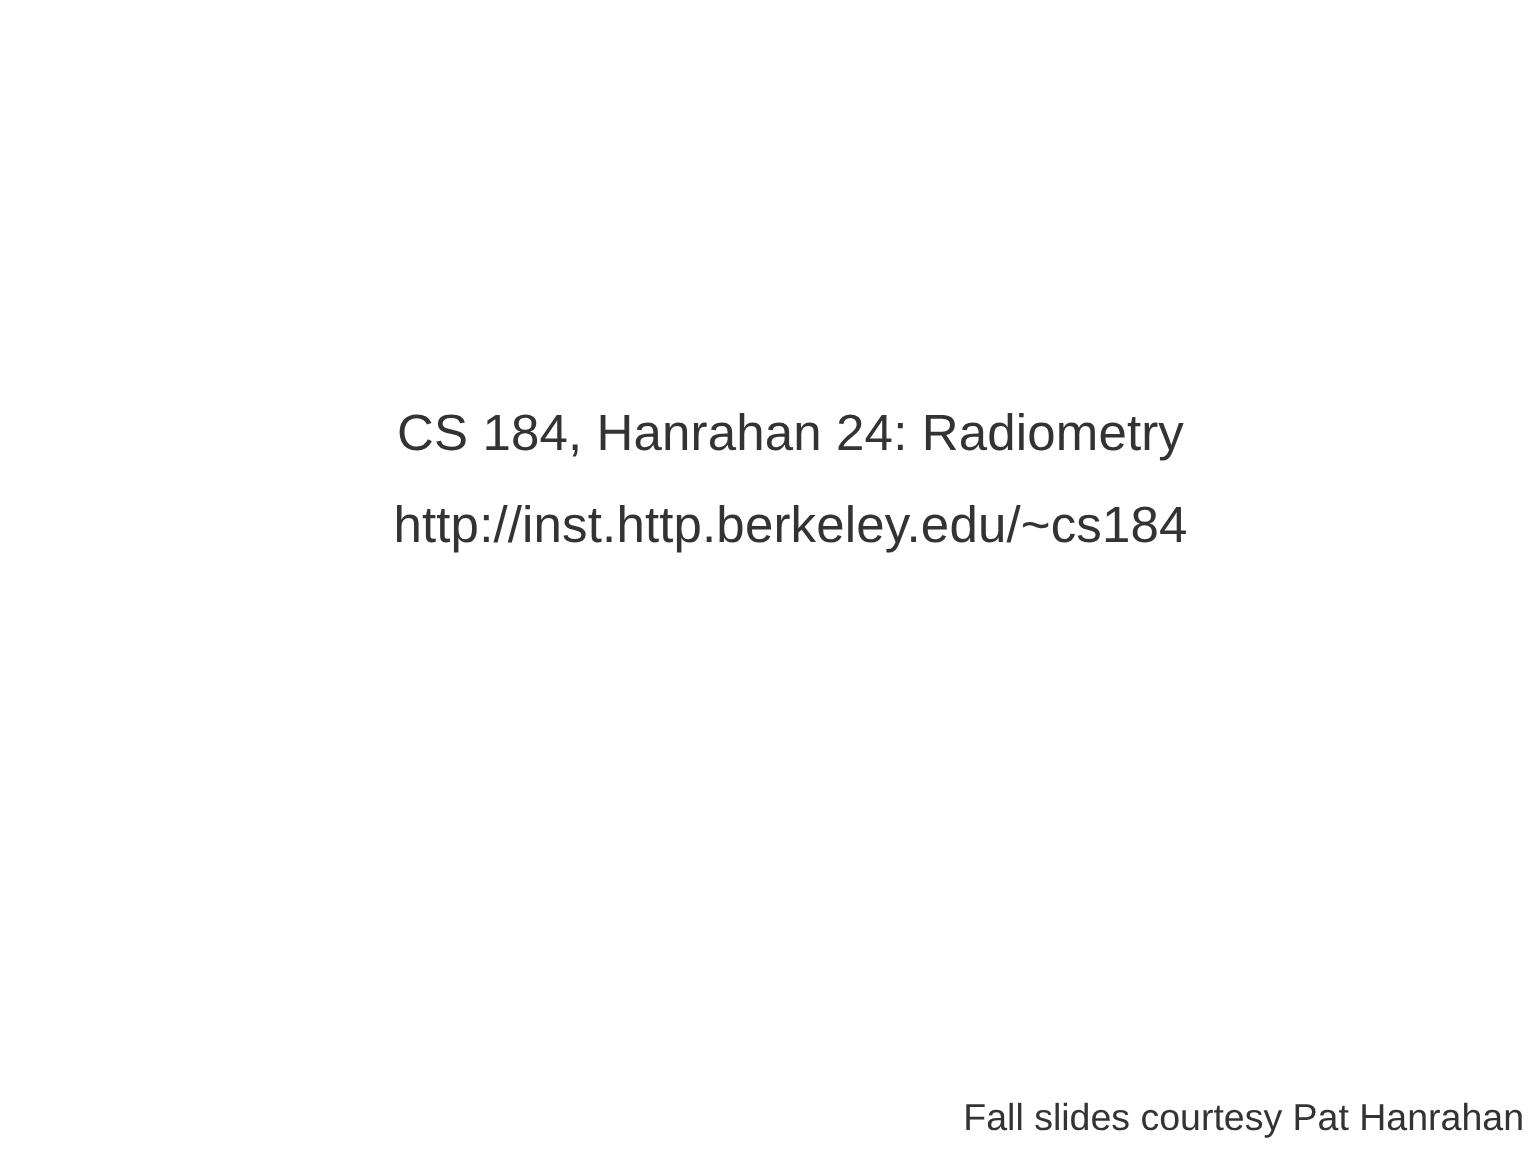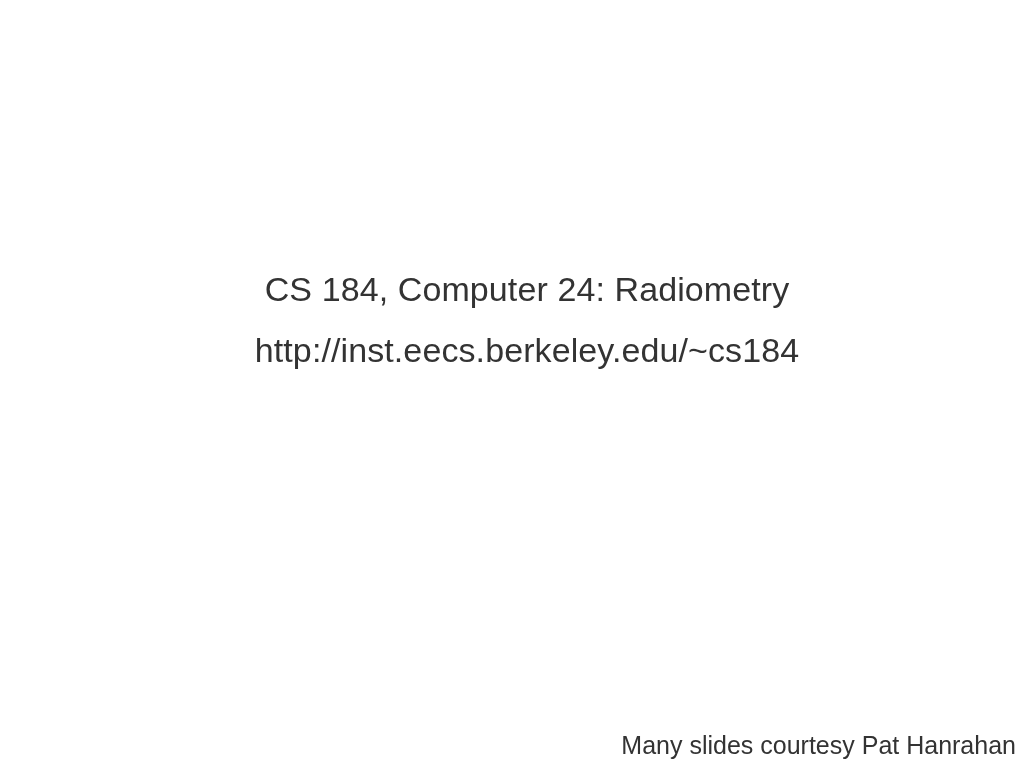--- a/index.html
+++ b/index.html
@@ -85,21 +85,21 @@
     line-height: 30px;
   }
 </style>
 </head>
 <body>
 
 <div class="slide">
 
 
   <div class="body-block">
-    <p class="body-line">CS 184, Computer 24: Radiometry</p>
-    <p class="body-line">http://inst.eecs.berkeley.edu/~cs184</p>
+    <p class="body-line">CS 184, Hanrahan 24: Radiometry</p>
+    <p class="body-line">http://inst.http.berkeley.edu/~cs184</p>
   </div>
 
   <div class="credit-block">
-    <p class="credit-text">Many slides courtesy Pat Hanrahan</p>
+    <p class="credit-text">Fall slides courtesy Pat Hanrahan</p>
   </div>
 
 </div>
 
 </body></html>

